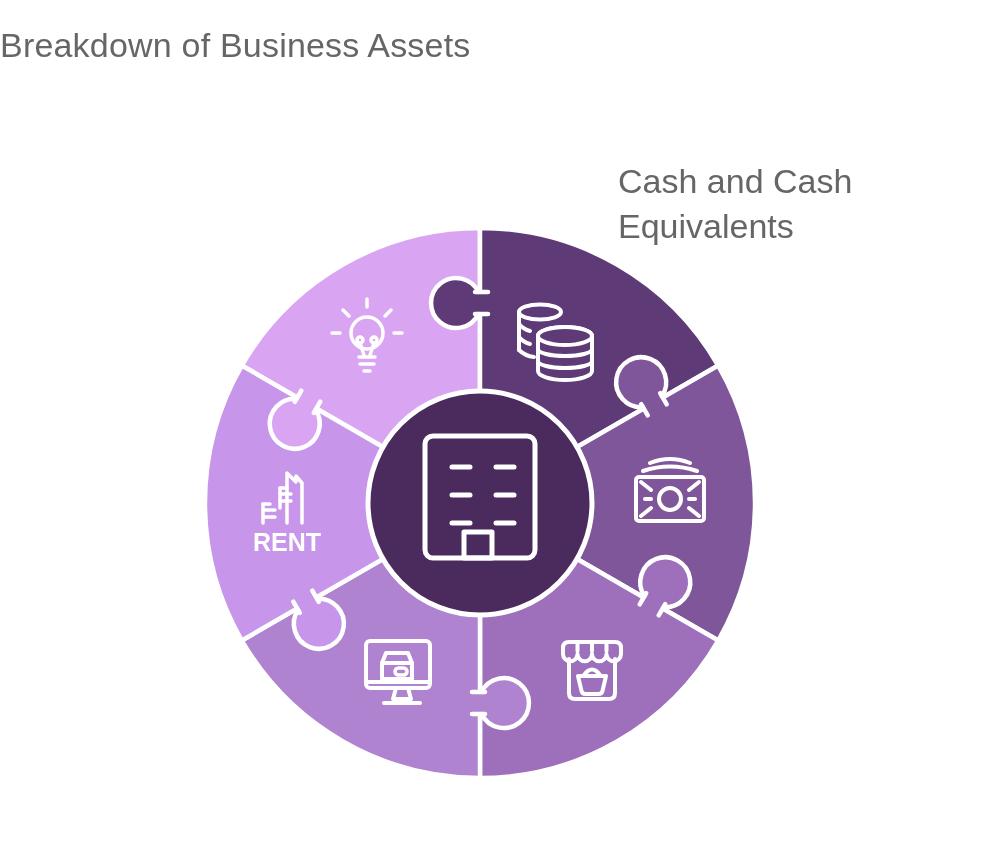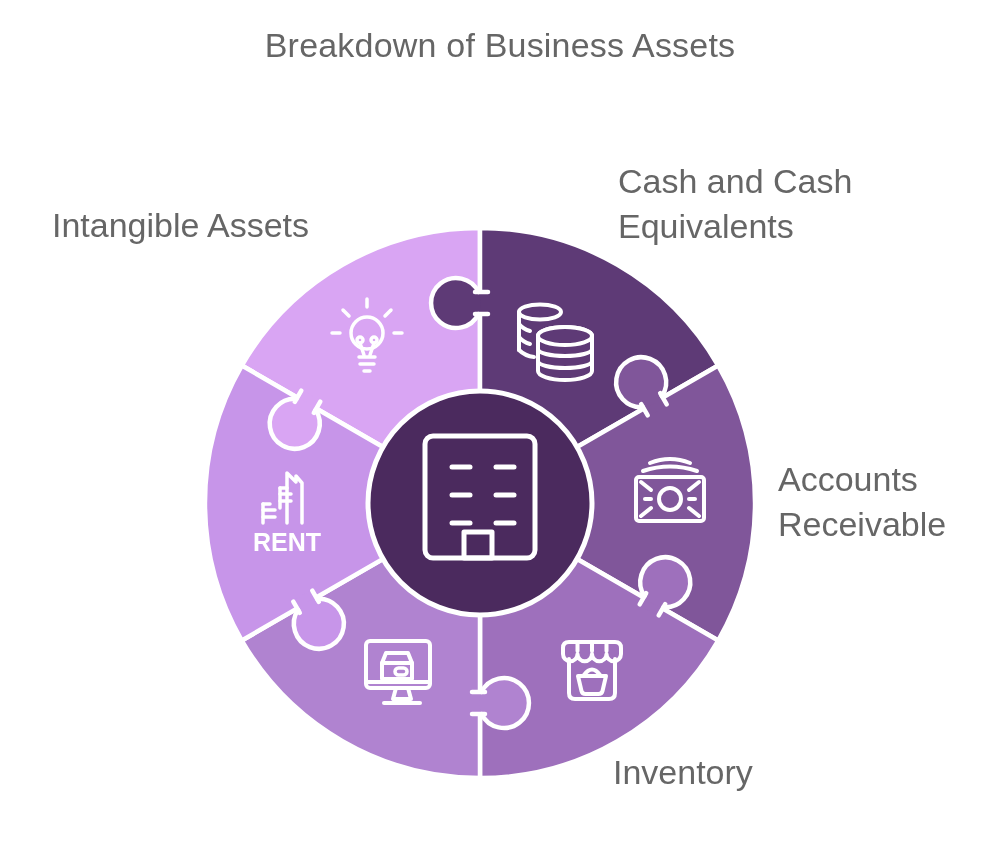--- a/index.html
+++ b/index.html
@@ -1,21 +1,21 @@
 <!DOCTYPE html>
 <html><head>
 <meta charset="utf-8">
 <style>
   html,body{margin:0;padding:0;background:#ffffff;}
   .stage{
     position:relative;width:1000px;height:863px;background:#ffffff;
     font-family:"Liberation Sans", sans-serif;overflow:hidden;
   }
   .title{
-    position:absolute;top:26px;left:0;width:100%;text-align:center;
+    position:absolute;top:26px;left:0;width:100%;text-align:left;
     font-size:34px;color:#666666;letter-spacing:0.2px;
   }
   .wheel-svg{position:absolute;left:0;top:0;}
   .lbl{
     position:absolute;font-size:34px;color:#666666;line-height:45px;
   }
   .lbl-intangible{left:52px;top:203px;white-space:nowrap;}
   .lbl-cash{left:618px;top:159px;width:295px;}
   .lbl-ar{left:778px;top:457px;width:210px;}
   .lbl-inventory{left:613px;top:750px;white-space:nowrap;}
@@ -151,17 +151,14 @@
         <rect x="464" y="532" width="28" height="26"></rect>
         <line x1="452" y1="467" x2="470" y2="467"></line>
         <line x1="496" y1="467" x2="514" y2="467"></line>
         <line x1="452" y1="495" x2="470" y2="495"></line>
         <line x1="496" y1="495" x2="514" y2="495"></line>
         <line x1="452" y1="523" x2="470" y2="523"></line>
         <line x1="496" y1="523" x2="514" y2="523"></line>
       </g>
     </svg>
 
-  <div class="lbl lbl-intangible">Intangible Assets</div>
   <div class="lbl lbl-cash">Cash and Cash Equivalents</div>
-  <div class="lbl lbl-ar">Accounts Receivable</div>
-  <div class="lbl lbl-inventory">Inventory</div>
 </div>
 
 </body></html>

